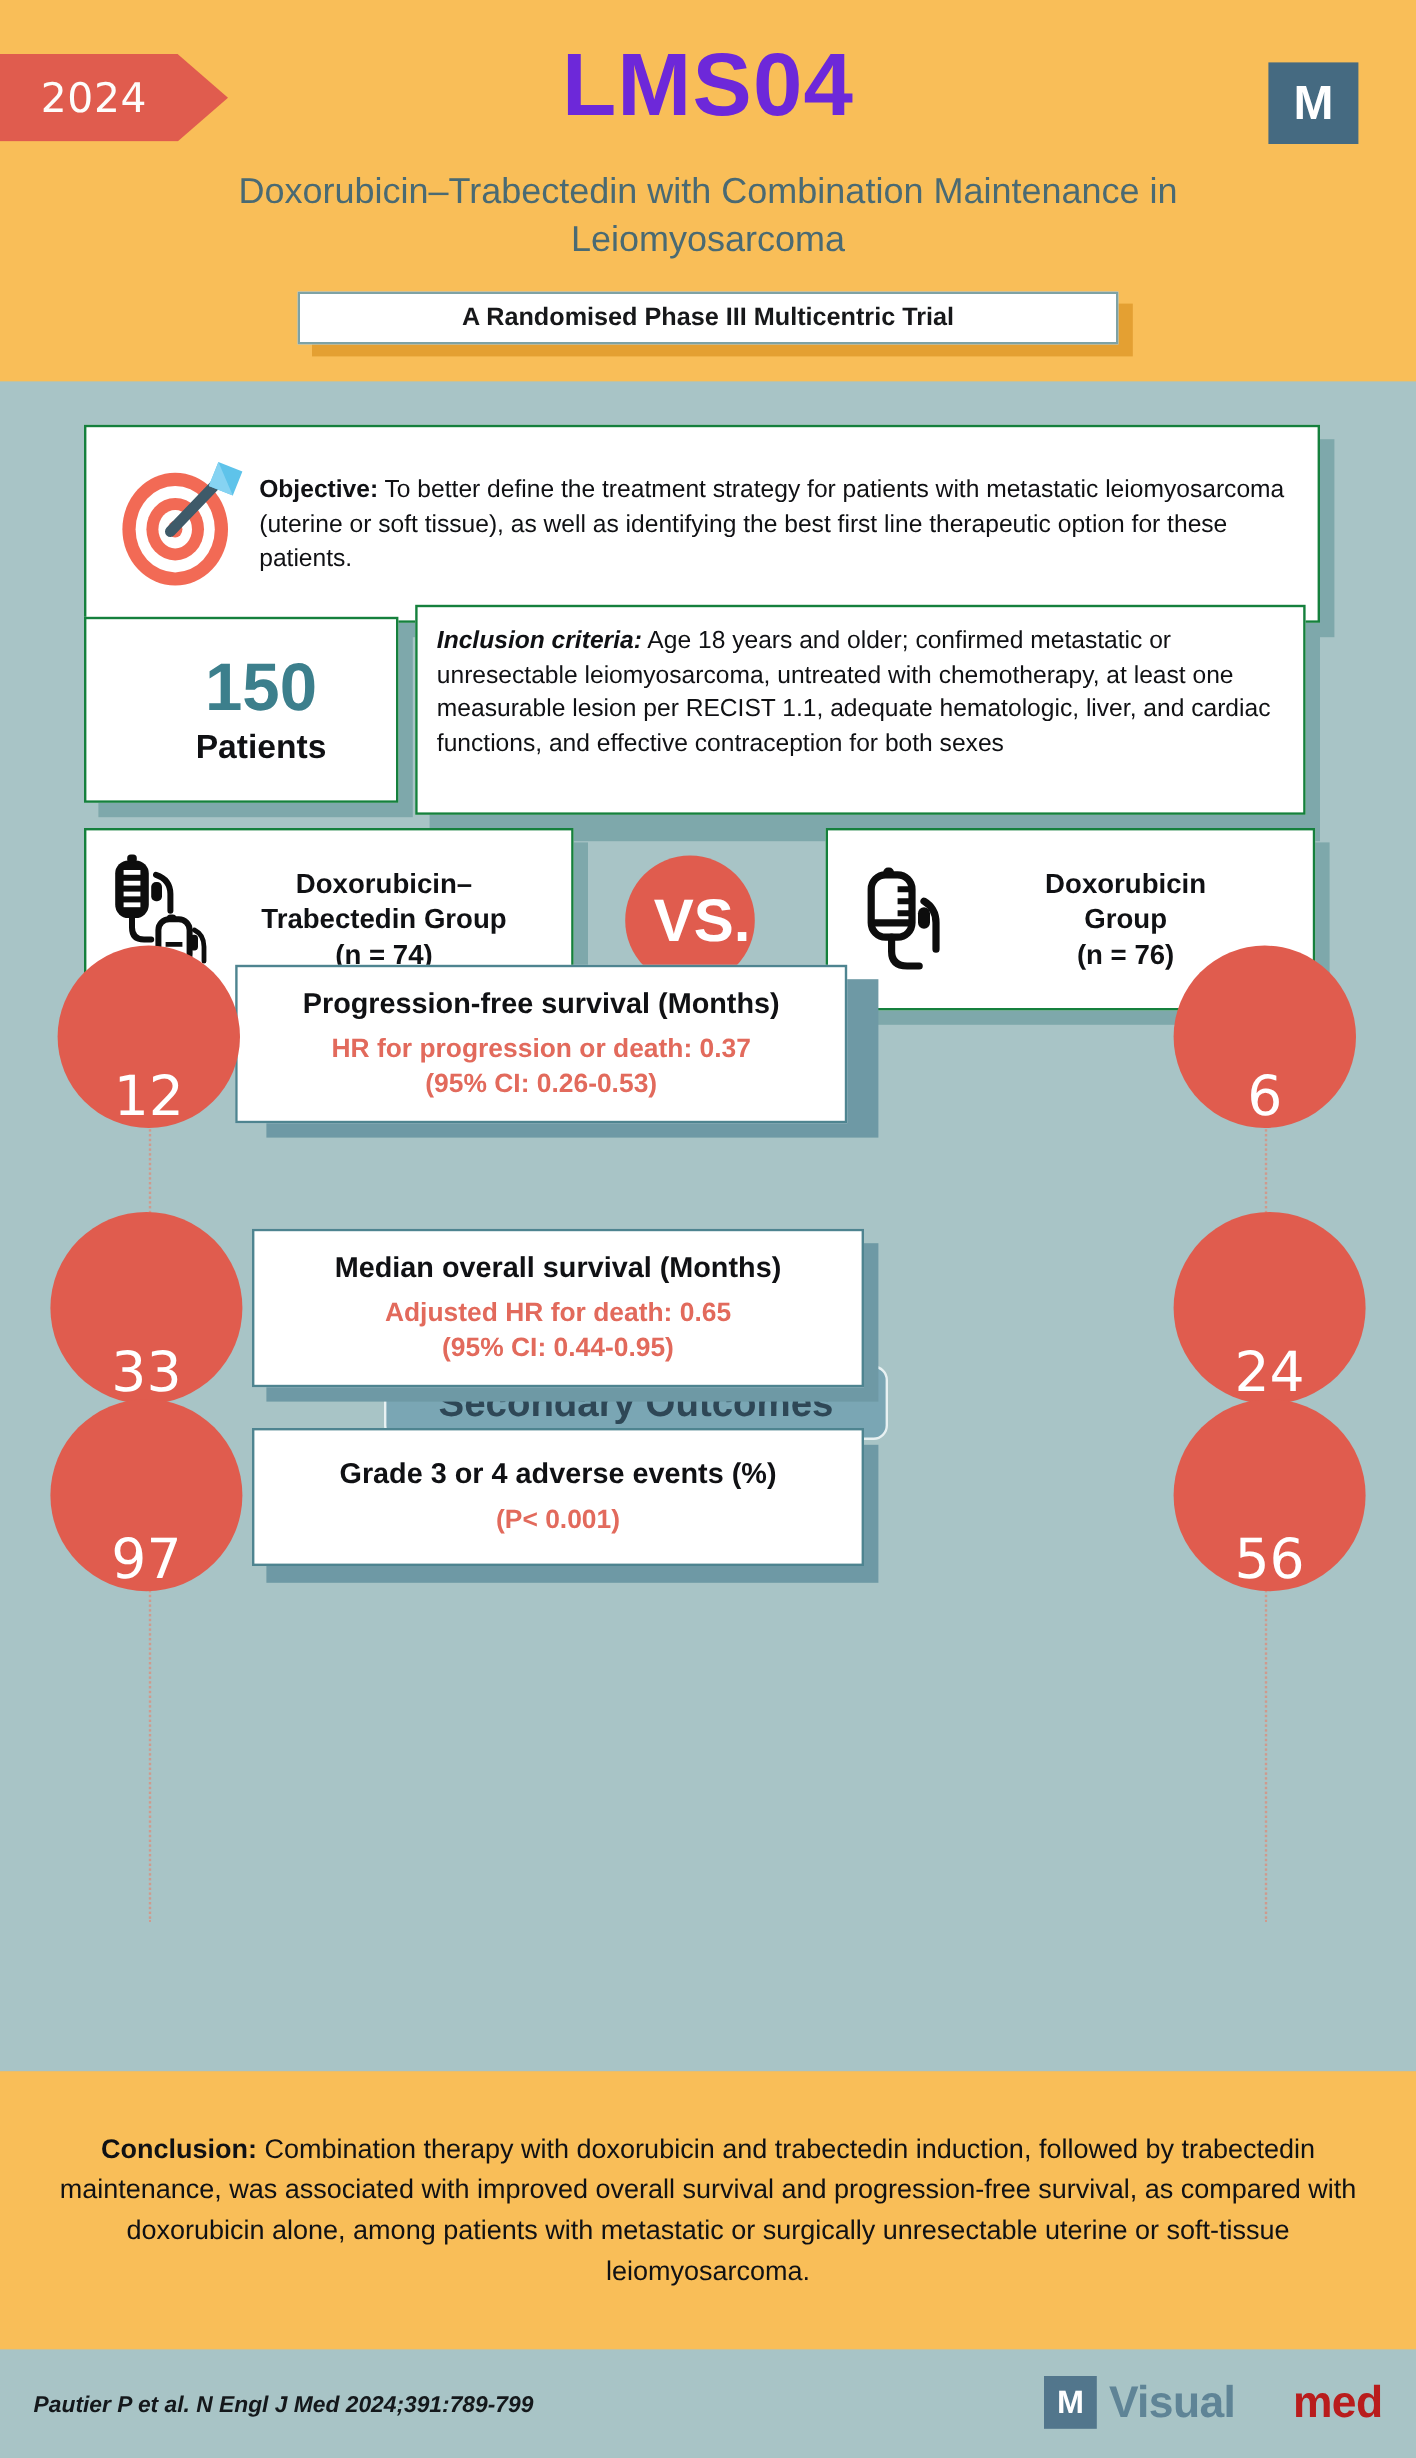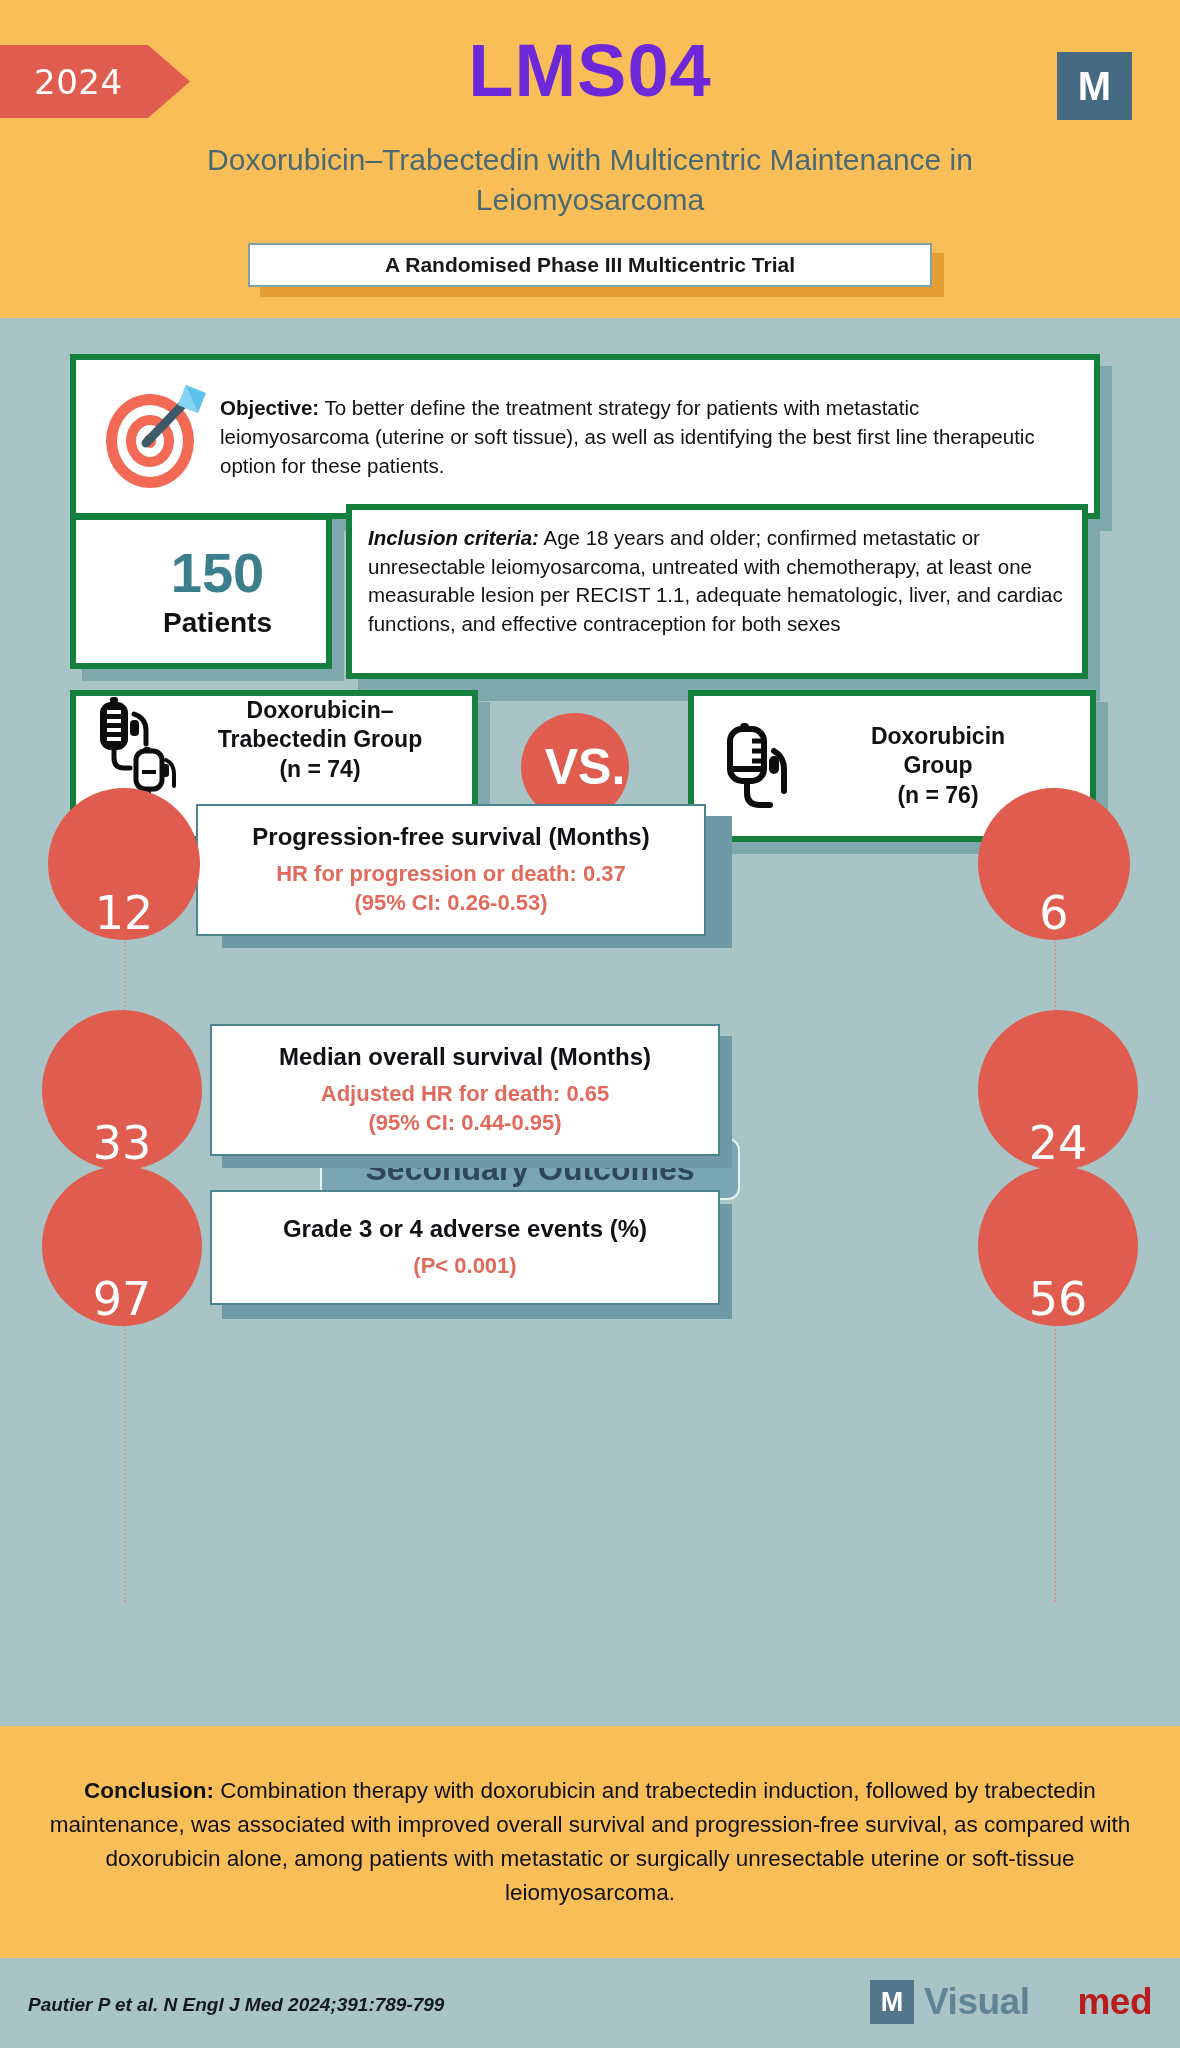--- a/index.html
+++ b/index.html
@@ -107,21 +107,21 @@
     background: #a8c4c6;
   }
 
   .card-shadow {
     position: absolute;
     background: #7ea8ab;
   }
   .card {
     position: absolute;
     background: #ffffff;
-    border: 6px solid #15803d;
+    border: 2px solid #15803d;
   }
 
   
   .objective-card {
     left: 70px; top: 36px;
     width: 1030px; height: 165px;
     display: flex; align-items: center;
     padding: 0 22px 0 18px;
   }
   .objective-shadow { left: 82px; top: 48px; width: 1030px; height: 165px; }
@@ -157,21 +157,21 @@
   .inclusion-text {
     font-size: 20.5px; line-height: 1.4; color: #101114;
   }
   .inclusion-text b { font-weight: bold; font-style: italic; }
 
   
   .group-left-shadow { left: 82px; top: 384px; width: 408px; height: 152px; }
   .group-left-card {
     left: 70px; top: 372px;
     width: 408px; height: 152px;
-    display: flex; padding: 0 14px;
+    display: flex; align-items: center; padding: 0 14px;
   }
   .group-right-shadow { left: 700px; top: 384px; width: 408px; height: 152px; }
   .group-right-card {
     left: 688px; top: 372px;
     width: 408px; height: 152px;
     display: flex; align-items: center; padding: 0 14px;
   }
   .iv-icon { flex: 0 0 92px; width: 92px; height: 110px; }
   .group-text {
     flex: 1; text-align: center;
@@ -288,21 +288,21 @@
 <div class="page">
 
   <div class="header">
 
     <div class="year-tag">
       <span>2024</span>
     </div>
 
     <div class="study-title">LMS04</div>
 
-    <div class="study-sub">Doxorubicin–Trabectedin with Multicentric Maintenance in Leiomyosarcoma</div>
+    <div class="study-sub">Doxorubicin–Trabectedin with Combination Maintenance in Leiomyosarcoma</div>
 
     <div class="trial-band-wrap">
       <div class="trial-band-shadow"></div>
       <div class="trial-band">
         <span>A Randomised Phase III Multicentric Trial</span>
       </div>
     </div>
 
     <div class="logo-box">
       <span>M</span>

